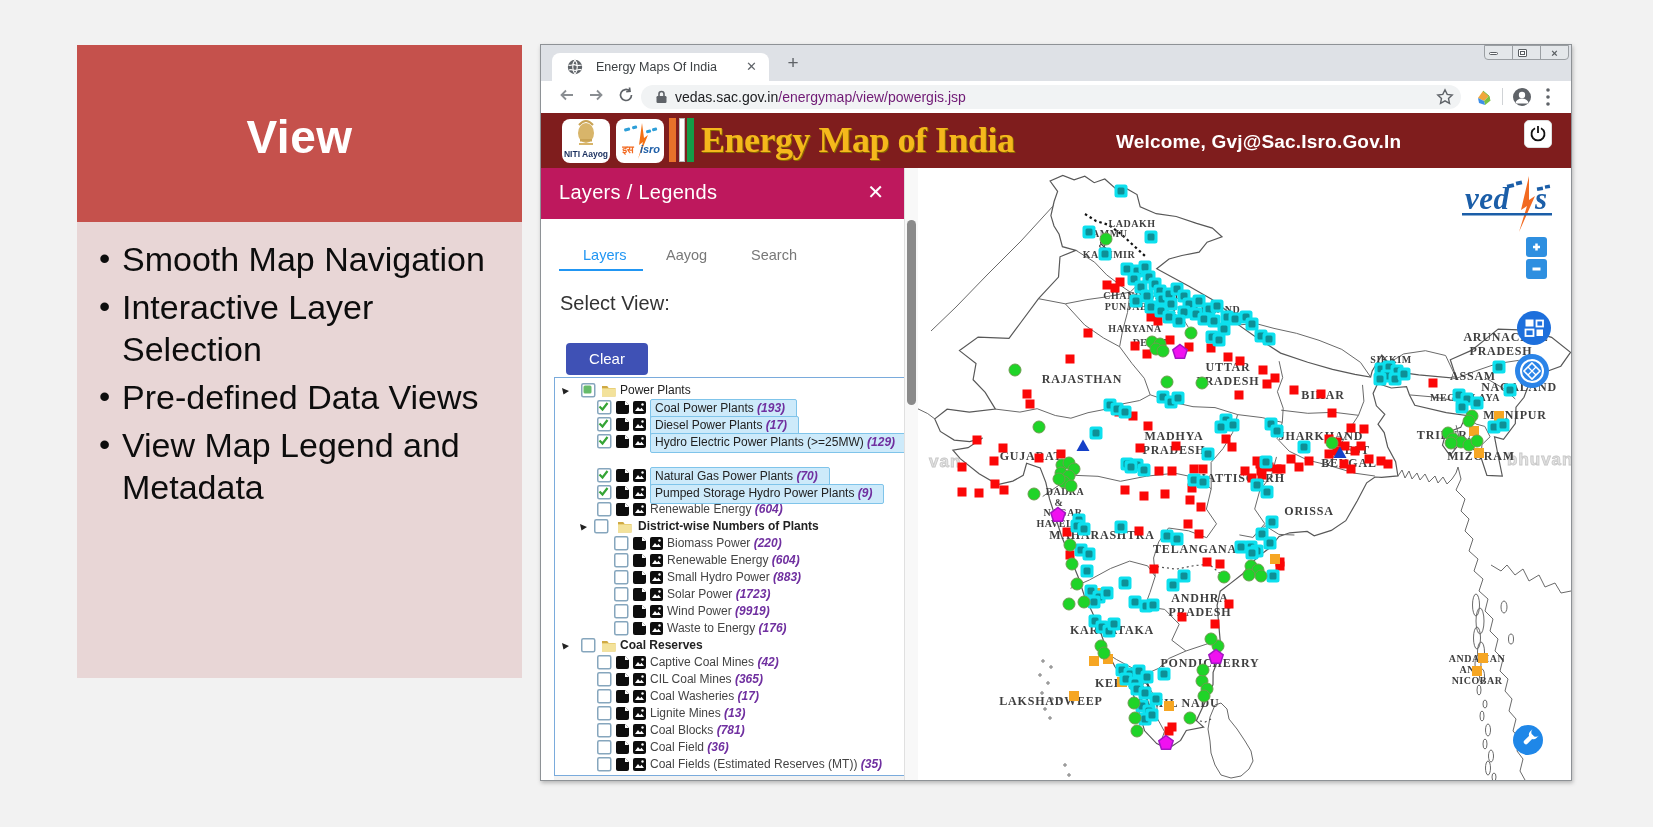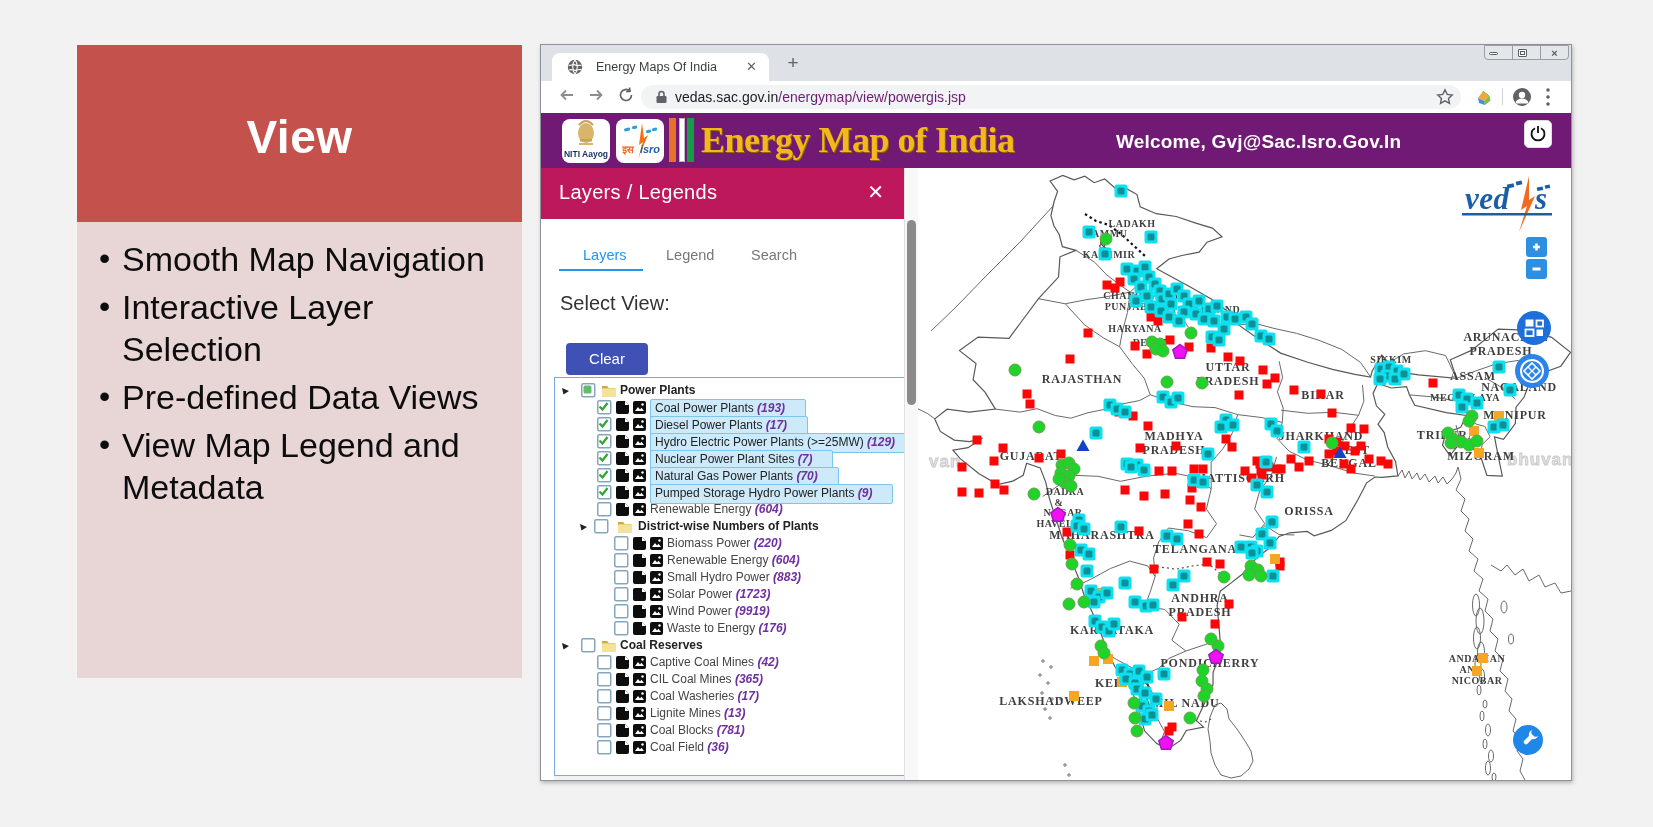--- a/index.html
+++ b/index.html
@@ -19,21 +19,21 @@
 .newtab{position:absolute;left:240px;top:6px;width:24px;height:24px;color:#5f6368;font-size:19px;text-align:center;line-height:24px}
 .winctl{position:absolute;right:2px;top:0px;width:85px;height:15px;border:1px solid #9b9fa3;border-radius:0 0 4px 4px;background:#e4e7ea;display:flex}
 .winctl span{flex:1;border-right:1px solid #9b9fa3;position:relative}
 .winctl span:last-child{border-right:none}
 .addr{position:absolute;left:0;top:36px;width:100%;height:32px;background:#fff}
 .navic{position:absolute;top:0;height:32px;color:#707478;font-size:17px}
 .pill{position:absolute;left:100px;top:4px;width:820px;height:24px;background:#f1f3f4;border-radius:12px}
 .pill .url{position:absolute;left:34px;top:4px;font-size:14px;color:#202124;white-space:nowrap}
 .pill .url span{color:#701a75}
 
-.phead{position:absolute;left:0;top:68px;width:100%;height:55px;background:#701a75}
+.phead{position:absolute;left:0;top:68px;width:100%;height:55px;background:#7f1d1d}
 .logo{position:absolute;top:6px;width:48px;height:44px;background:#fff;border-radius:8px;overflow:hidden}
 .bars{position:absolute;top:5px;height:44px;width:6.5px}
 .etitle{position:absolute;left:160px;top:6px;font-family:"Liberation Serif",serif;font-weight:bold;font-size:36px;color:#f5b81c;letter-spacing:-.5px;text-shadow:1px 1px 0 #8a6a00}
 .welcome{position:absolute;left:575px;top:18px;font-size:19px;font-weight:bold;color:#fff;letter-spacing:.2px}
 .pwr{position:absolute;right:19px;top:7px;width:28px;height:28px;background:#fff;border-radius:5px;border:1px solid #ddd}
 
 .content{position:absolute;left:0;top:123px;width:1030px;height:612px;background:#fff}
 .lpanel{position:absolute;left:0;top:0;width:377px;height:612px;background:#fff}
 .lhead{position:absolute;left:0;top:0;width:371px;height:51px;background:#be185d;color:#fff}
 .lhead .t{position:absolute;left:18px;top:13px;font-size:20px;letter-spacing:.3px}
@@ -42,21 +42,21 @@
 .tabs .a{position:absolute;left:42px;color:#2196f3}
 .tabs .b{position:absolute;left:125px;color:#787878}
 .tabs .c{position:absolute;left:210px;color:#787878}
 .tabs .ul{position:absolute;left:18px;top:22px;width:84px;height:2px;background:#2196f3}
 .sv{position:absolute;left:19px;top:124px;font-size:20px;color:#333}
 .sel{position:absolute;left:18px;top:146px;width:341px;height:23px;border-bottom:1px solid #777;font-size:15px;color:#222}
 .sel .car{position:absolute;right:8px;top:5px;width:0;height:0;border-left:5px solid transparent;border-right:5px solid transparent;border-top:6px solid #444}
 .clearb{position:absolute;left:25px;top:175px;width:82px;height:32px;background:#3f51b5;border-radius:4px;color:#fff;font-size:15px;text-align:center;line-height:32px}
 .tree{position:absolute;left:13px;top:209px;width:358px;height:399px;border:1px solid #7aabdc;overflow:hidden;font-size:12px;color:#222}
 .row{position:absolute;height:17px;line-height:17px;white-space:nowrap}
-.hl{background:#cdeafa;border:1px solid #7fc4ea;border-radius:2px;padding:0px 20px 1px 4px}
+.hl{background:#cdeafa;border:1px solid #7fc4ea;border-radius:2px;padding:0px 11px 1px 4px}
 .cnt{color:#7030a0;font-weight:bold;font-style:italic}
 .vsb{position:absolute;left:363px;top:0;width:14px;height:612px;background:#f8f8f8;border-left:1px solid #e0e0e0}
 .vsb .th{position:absolute;left:2px;top:52px;width:9px;height:185px;background:#8a8a8a;border-radius:5px}
 .map{position:absolute;left:377px;top:0;width:653px;height:612px;background:#fff}
 svg text.ls{font-family:"Liberation Serif",serif;font-size:10px;font-weight:bold;fill:#3f3f3f;text-anchor:middle;letter-spacing:.5px}
 svg text.lb{font-family:"Liberation Serif",serif;font-size:12px;font-weight:bold;fill:#3f3f3f;text-anchor:middle;letter-spacing:.8px}
 svg text.wm{font-family:"Liberation Sans",sans-serif;font-size:17px;font-weight:bold;fill:#e2e2e2;stroke:#c8c8c8;stroke-width:.8px;letter-spacing:1px}
 svg .bd{fill:none;stroke:#6a6a6a;stroke-width:1}
 svg .bd2{fill:#fff;stroke:#585858;stroke-width:1.2}
 svg .bdd{fill:none;stroke:#555;stroke-width:1.2;stroke-dasharray:2,3}
@@ -168,41 +168,41 @@
           <svg style="position:absolute;left:5px;top:4px" width="16" height="18" viewBox="0 0 16 18">
             <path d="M5,3.2 a6.5,6.5 0 1 0 6,0" stroke="#111" stroke-width="1.8" fill="none"></path>
             <path d="M8,1 V8" stroke="#111" stroke-width="1.8"></path>
           </svg>
         </div>
  </div>
  <div class="content">
   <div class="lpanel">
    <div class="tabs">
             <span class="a">Layers</span>
-            <span class="b">Legend</span>
+            <span class="b">Aayog</span>
             <span class="c">Search</span>
             <span class="ul"></span>
           </div>
    <div class="sv">Select View:</div>
    <div class="clearb">Clear</div>
    <div class="tree">
 <div class="row" style="left:0;top:4px;width:356px">
               <svg style="position:absolute;left:6px;top:4px" width="9" height="9">
                 <path d="M1,2 L8,5 L2.5,8.5 Z" fill="#222"></path>
               </svg>
               <svg style="position:absolute;left:26px;top:1px" width="15" height="15">
                 <rect x="0.75" y="0.75" width="13" height="13" rx="1.5" fill="#fff" stroke="#86a6bd" stroke-width="1.5"></rect>
                 <rect x="2.5" y="2.5" width="8" height="8" rx="1.5" fill="#66bb6a"></rect>
               </svg>
               <svg style="position:absolute;left:46px;top:1px" width="16" height="15">
                 <path d="M1,3 h5 l1.5,2 h7 v8.5 h-13.5 Z" fill="#e0be55"></path>
                 <path d="M1,5.5 h13.5 v8 h-13.5 Z" fill="#f3e29b"></path>
                 <path d="M1,3 h5 l1.5,2 h-6.5 Z" fill="#cfa944"></path>
               </svg>
-              <span style="position:absolute;left:65px;font-weight:bold">Power Plants</span>
+              <span style="position:absolute;left:65px;font-weight:normal">Power Plants</span>
             </div>
 <div class="row" style="left:0;top:21px;width:356px">
               <svg style="position:absolute;left:42px;top:1px" width="15" height="15">
                 <rect x="0.75" y="0.75" width="13" height="13" rx="1.5" fill="#fff" stroke="#86a6bd" stroke-width="1.5"></rect>
                 <path d="M2.5,6.5 L5.5,9.5 L10.5,3" stroke="#35a435" stroke-width="2.2" fill="none"></path>
               </svg>
               <svg style="position:absolute;left:61px;top:2px" width="32" height="13">
                 <path d="M0,2 a2,2 0 0 1 2,-2 h7 l4,4 v7 a2,2 0 0 1 -2,2 h-9 a2,2 0 0 1 -2,-2 Z" fill="#0d0d0d"></path>
                 <path d="M9,0 l4,4 h-4 Z" fill="#fff"></path>
                 <rect x="17" y="0" width="13" height="13" rx="2" fill="#0d0d0d"></rect>
@@ -231,34 +231,20 @@
                 <path d="M2.5,6.5 L5.5,9.5 L10.5,3" stroke="#35a435" stroke-width="2.2" fill="none"></path>
               </svg>
               <svg style="position:absolute;left:61px;top:2px" width="32" height="13">
                 <path d="M0,2 a2,2 0 0 1 2,-2 h7 l4,4 v7 a2,2 0 0 1 -2,2 h-9 a2,2 0 0 1 -2,-2 Z" fill="#0d0d0d"></path>
                 <path d="M9,0 l4,4 h-4 Z" fill="#fff"></path>
                 <rect x="17" y="0" width="13" height="13" rx="2" fill="#0d0d0d"></rect>
                 <path d="M19,10 l3,-4 2,2.5 1.5,-1.8 2.5,3.3 Z" fill="#fff"></path>
                 <circle cx="26.5" cy="3.5" r="1.2" fill="#fff"></circle>
               </svg>
               <span class="hl" style="position:absolute;left:95px;top:0px">Hydro Electric Power Plants (&gt;=25MW) <span class="cnt">(129)</span></span>
-            </div>
-<div class="row" style="left:0;top:72px;width:356px">
-              <svg style="position:absolute;left:42px;top:1px" width="15" height="15">
-                <rect x="0.75" y="0.75" width="13" height="13" rx="1.5" fill="#fff" stroke="#86a6bd" stroke-width="1.5"></rect>
-                <path d="M2.5,6.5 L5.5,9.5 L10.5,3" stroke="#35a435" stroke-width="2.2" fill="none"></path>
-              </svg>
-              <svg style="position:absolute;left:61px;top:2px" width="32" height="13">
-                <path d="M0,2 a2,2 0 0 1 2,-2 h7 l4,4 v7 a2,2 0 0 1 -2,2 h-9 a2,2 0 0 1 -2,-2 Z" fill="#0d0d0d"></path>
-                <path d="M9,0 l4,4 h-4 Z" fill="#fff"></path>
-                <rect x="17" y="0" width="13" height="13" rx="2" fill="#0d0d0d"></rect>
-                <path d="M19,10 l3,-4 2,2.5 1.5,-1.8 2.5,3.3 Z" fill="#fff"></path>
-                <circle cx="26.5" cy="3.5" r="1.2" fill="#fff"></circle>
-              </svg>
-              <span class="hl" style="position:absolute;left:95px;top:0px">Nuclear Power Plant Sites <span class="cnt">(7)</span></span>
             </div>
 <div class="row" style="left:0;top:89px;width:356px">
               <svg style="position:absolute;left:42px;top:1px" width="15" height="15">
                 <rect x="0.75" y="0.75" width="13" height="13" rx="1.5" fill="#fff" stroke="#86a6bd" stroke-width="1.5"></rect>
                 <path d="M2.5,6.5 L5.5,9.5 L10.5,3" stroke="#35a435" stroke-width="2.2" fill="none"></path>
               </svg>
               <svg style="position:absolute;left:61px;top:2px" width="32" height="13">
                 <path d="M0,2 a2,2 0 0 1 2,-2 h7 l4,4 v7 a2,2 0 0 1 -2,2 h-9 a2,2 0 0 1 -2,-2 Z" fill="#0d0d0d"></path>
                 <path d="M9,0 l4,4 h-4 Z" fill="#fff"></path>
                 <rect x="17" y="0" width="13" height="13" rx="2" fill="#0d0d0d"></rect>
@@ -470,20 +456,33 @@
                 <rect x="0.75" y="0.75" width="13" height="13" rx="1.5" fill="#fff" stroke="#86a6bd" stroke-width="1.5"></rect>
               </svg>
               <svg style="position:absolute;left:61px;top:2px" width="32" height="13">
                 <path d="M0,2 a2,2 0 0 1 2,-2 h7 l4,4 v7 a2,2 0 0 1 -2,2 h-9 a2,2 0 0 1 -2,-2 Z" fill="#0d0d0d"></path>
                 <path d="M9,0 l4,4 h-4 Z" fill="#fff"></path>
                 <rect x="17" y="0" width="13" height="13" rx="2" fill="#0d0d0d"></rect>
                 <path d="M19,10 l3,-4 2,2.5 1.5,-1.8 2.5,3.3 Z" fill="#fff"></path>
                 <circle cx="26.5" cy="3.5" r="1.2" fill="#fff"></circle>
               </svg>
               <span style="position:absolute;left:95px;color:#444">Coal Field <span class="cnt">(36)</span></span>
+            </div>
+<div class="row" style="left:0;top:378px;width:356px">
+              <svg style="position:absolute;left:42px;top:1px" width="15" height="15">
+                <rect x="0.75" y="0.75" width="13" height="13" rx="1.5" fill="#fff" stroke="#86a6bd" stroke-width="1.5"></rect>
+              </svg>
+              <svg style="position:absolute;left:61px;top:2px" width="32" height="13">
+                <path d="M0,2 a2,2 0 0 1 2,-2 h7 l4,4 v7 a2,2 0 0 1 -2,2 h-9 a2,2 0 0 1 -2,-2 Z" fill="#0d0d0d"></path>
+                <path d="M9,0 l4,4 h-4 Z" fill="#fff"></path>
+                <rect x="17" y="0" width="13" height="13" rx="2" fill="#0d0d0d"></rect>
+                <path d="M19,10 l3,-4 2,2.5 1.5,-1.8 2.5,3.3 Z" fill="#fff"></path>
+                <circle cx="26.5" cy="3.5" r="1.2" fill="#fff"></circle>
+              </svg>
+              <span style="position:absolute;left:95px;color:#444">Coal Fields (Estimated Reserves (MT)) <span class="cnt">(35)</span></span>
             </div>
    </div>
    <div style="position:absolute;left:13px;top:608px;width:358px;height:4px;background:#f2f2f2"></div>
    <div class="lhead">
             <span class="t">Layers / Legends</span>
             <span class="x">✕</span>
           </div>
    <div class="vsb">
             <div class="th"></div>
           </div>

